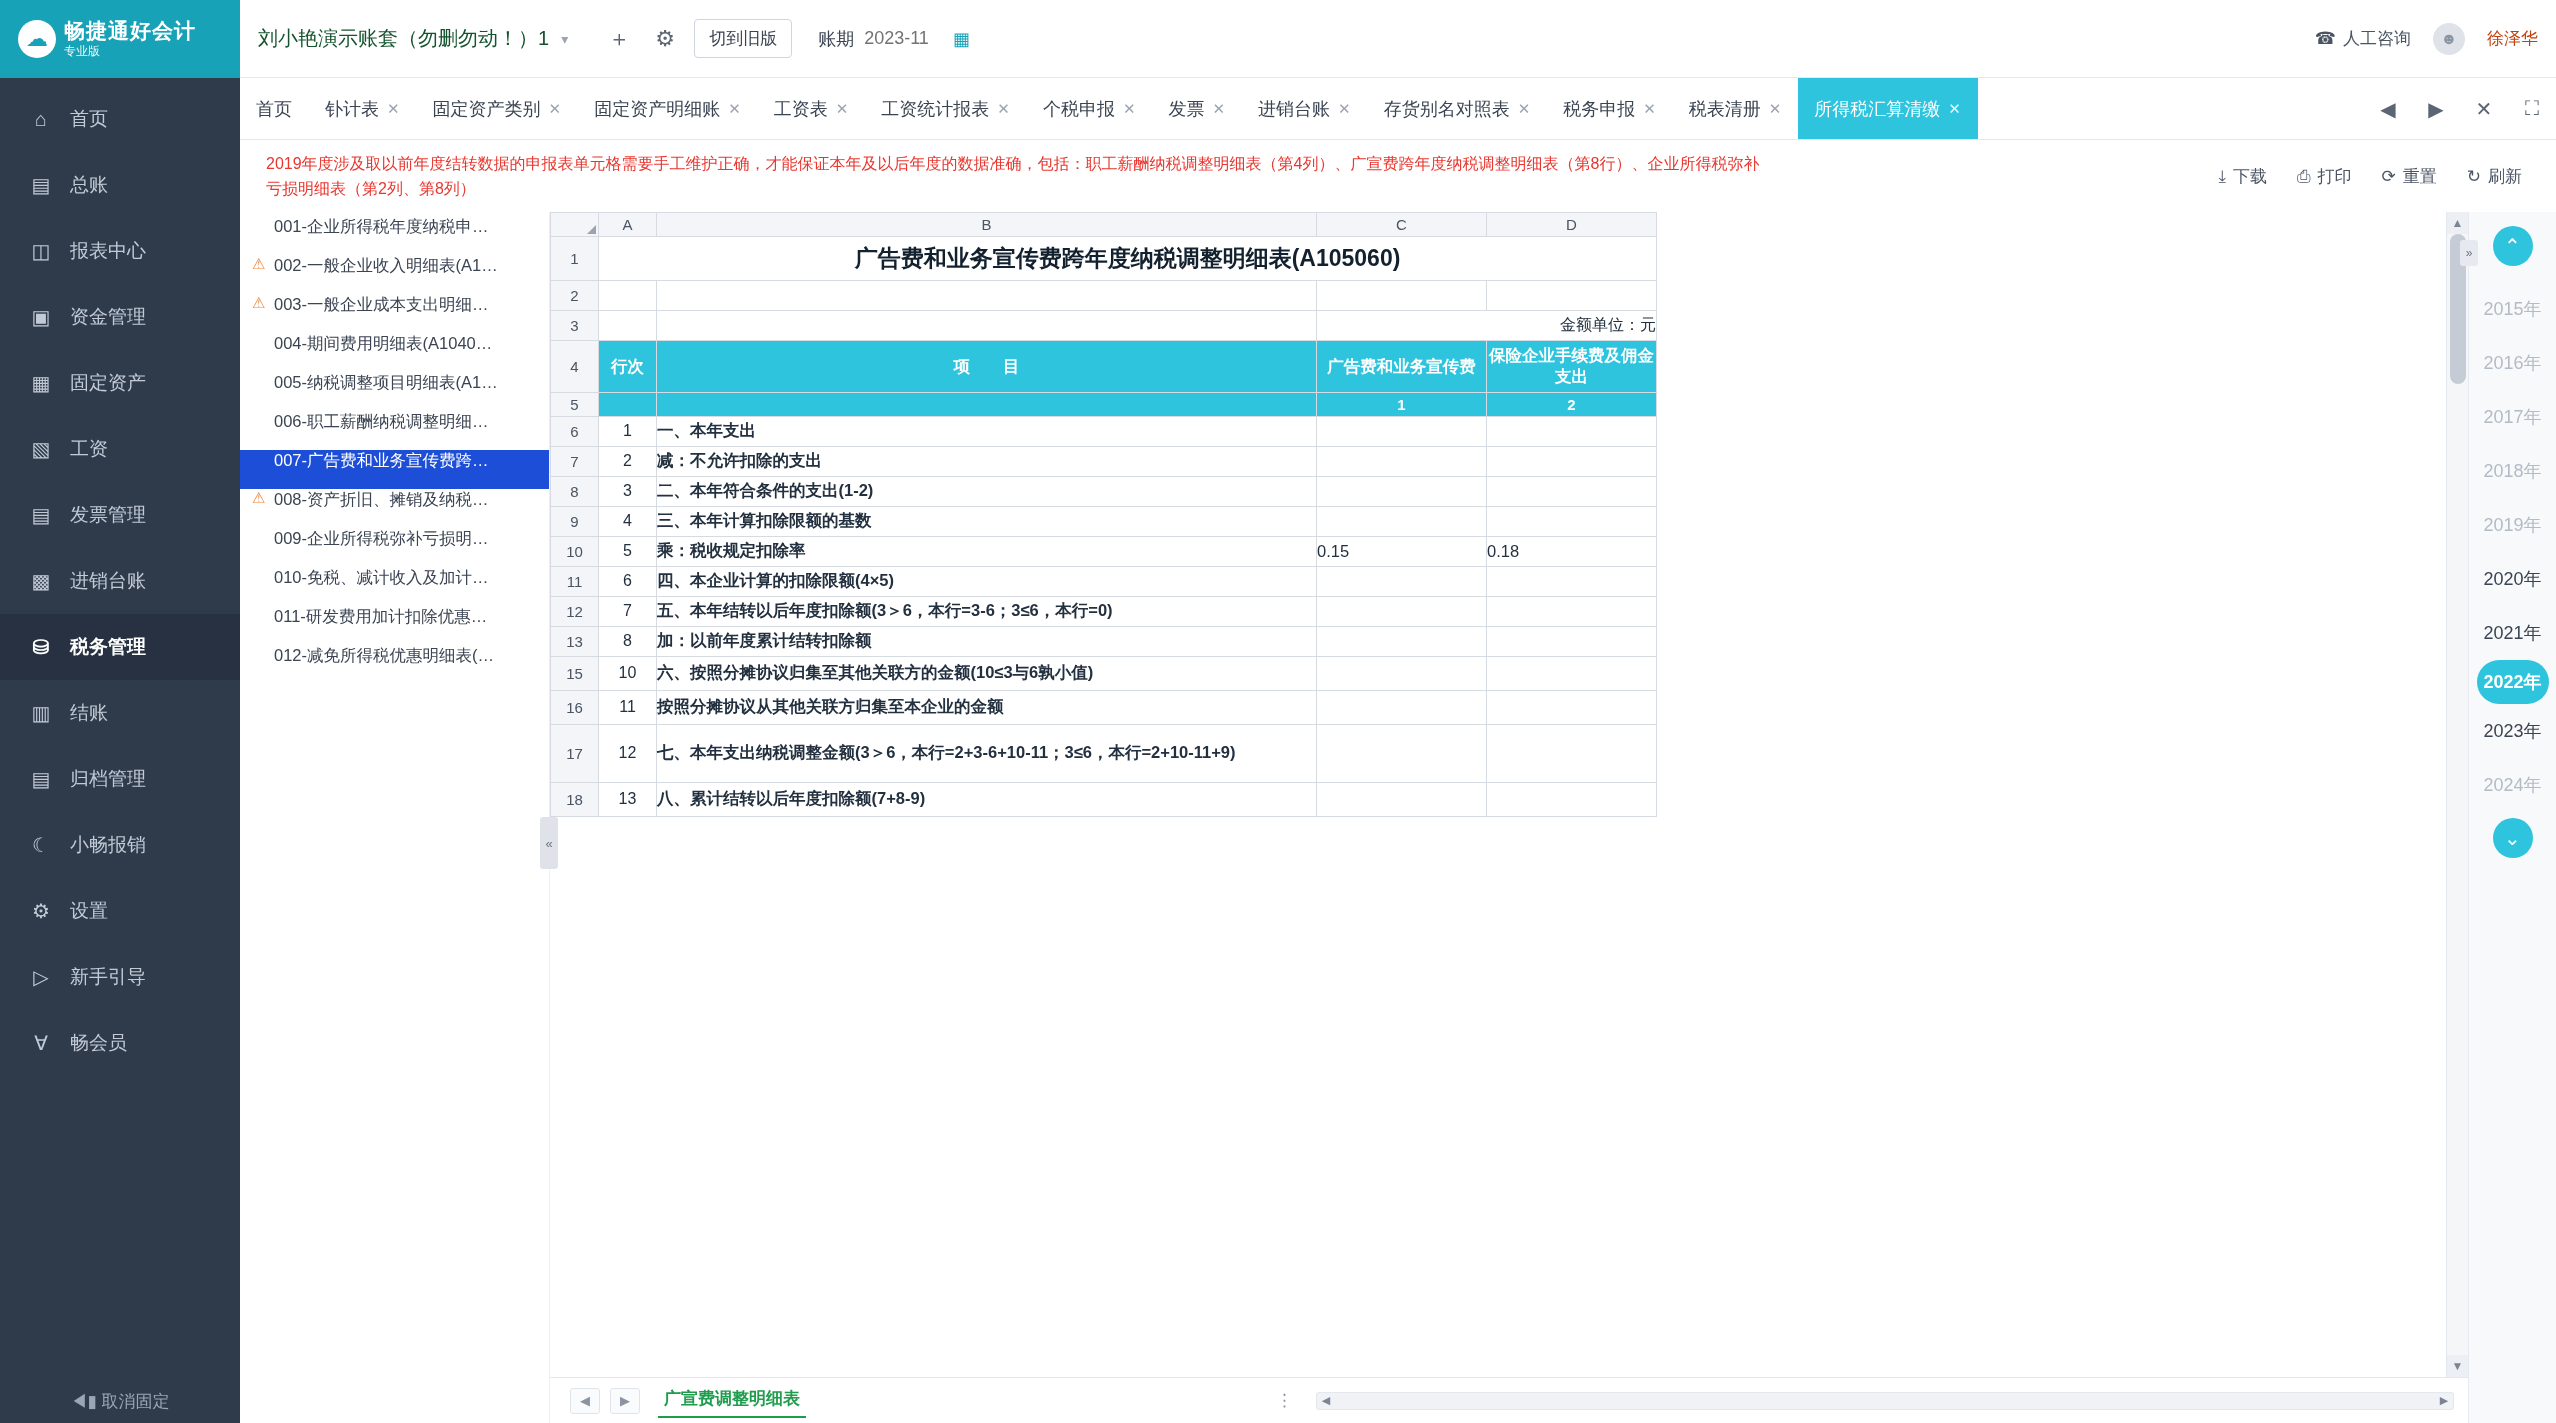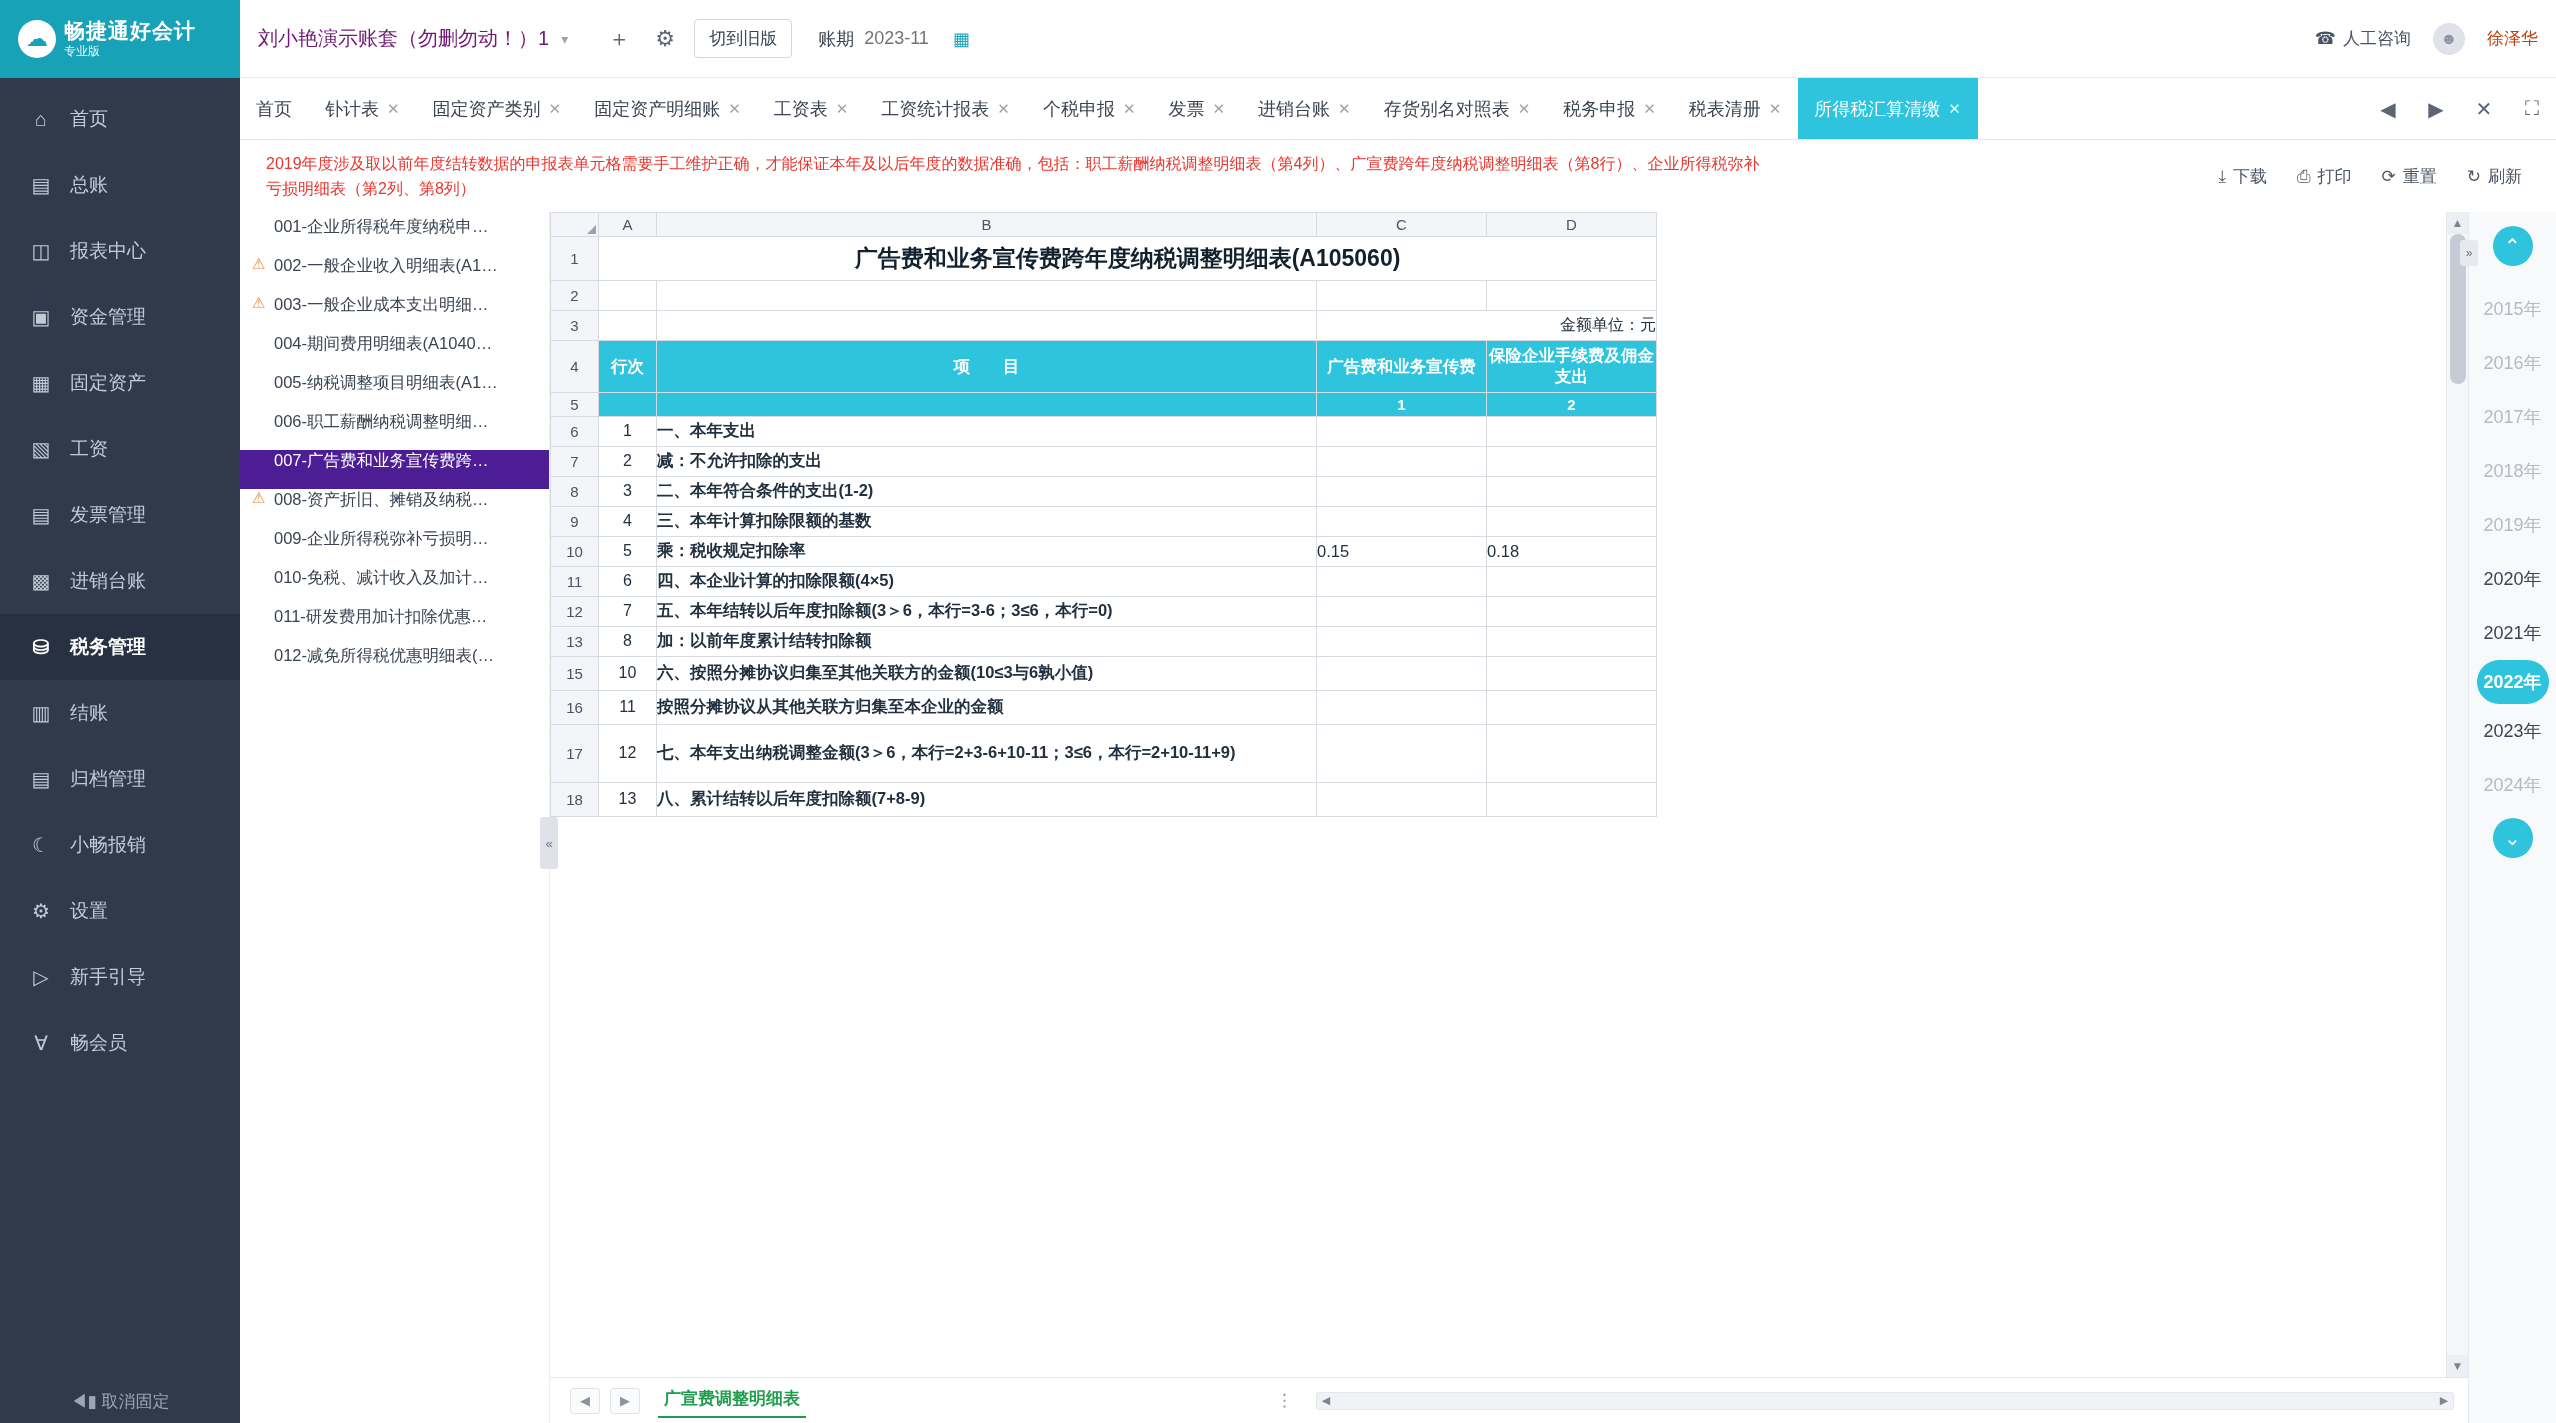--- a/index.html
+++ b/index.html
@@ -48,21 +48,21 @@
   }
 
   
   .right { flex: 1; display: flex; flex-direction: column; min-width: 0; }
 
   
   .topbar {
     height: 78px; background: #fff; display: flex; align-items: center;
     border-bottom: 1px solid #e6e9ef; padding: 0 18px; position: relative;
   }
-  .acct-name { font-size: 20px; color: #701a75; margin-right: 8px; }
+  .acct-name { font-size: 20px; color: #14532d; margin-right: 8px; }
   .caret { color: #9aa3af; font-size: 14px; margin: 0 34px 0 4px; }
   .round-btn {
     width: 34px; height: 34px; border-radius: 6px; display: flex;
     align-items: center; justify-content: center; color: #5b6573;
     font-size: 22px; margin-right: 12px; cursor: pointer;
   }
   .btn-outline {
     border: 1px solid #cfd6e0; border-radius: 4px; padding: 7px 14px;
     font-size: 17px; color: #3b4452; cursor: pointer; margin-right: 26px;
     background: #fff;
@@ -121,21 +121,21 @@
     position: relative; border-right: 1px solid #eceff3;
   }
   .rep-item {
     height: 39px; display: flex; align-items: flex-start; padding-left: 34px;
     font-size: 16.5px; color: #3b4452; cursor: pointer; position: relative;
     white-space: nowrap; overflow: hidden;
   }
   .rep-item .warn {
     position: absolute; left: 12px; color: #f0883a; font-size: 15px;
   }
-  .rep-item.active { background: #4c1d95; color: #fff; }
+  .rep-item.active { background: #1d4ed8; color: #fff; }
   .collapse-handle {
     position: absolute; right: -9px; top: 50%; width: 18px; height: 52px;
     background: #dfe3e9; color: #6b7483; border-radius: 3px;
     display: flex; align-items: center; justify-content: center;
     font-size: 13px; cursor: pointer;
   }
 
   
   .sheet-wrap { flex: 1; min-width: 0; display: flex; flex-direction: column; background: #fff; }
   .sheet-scroll { flex: 1; position: relative; overflow: hidden; }

